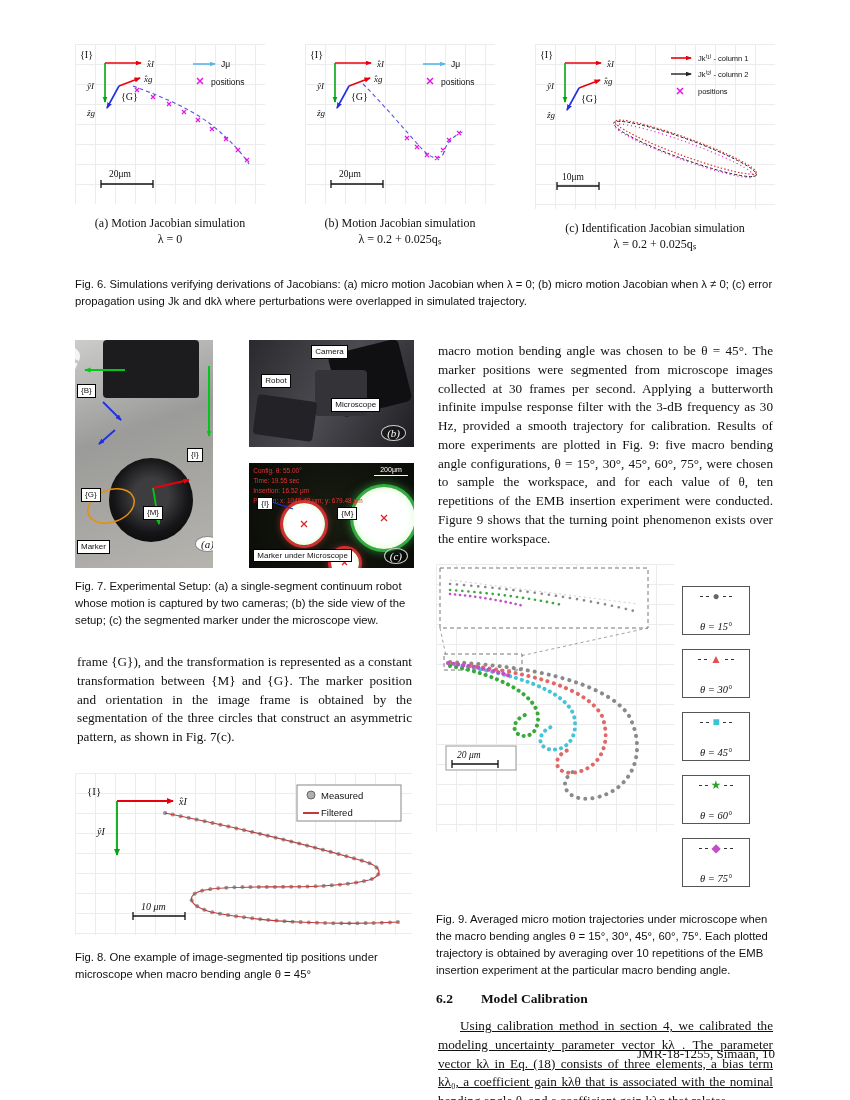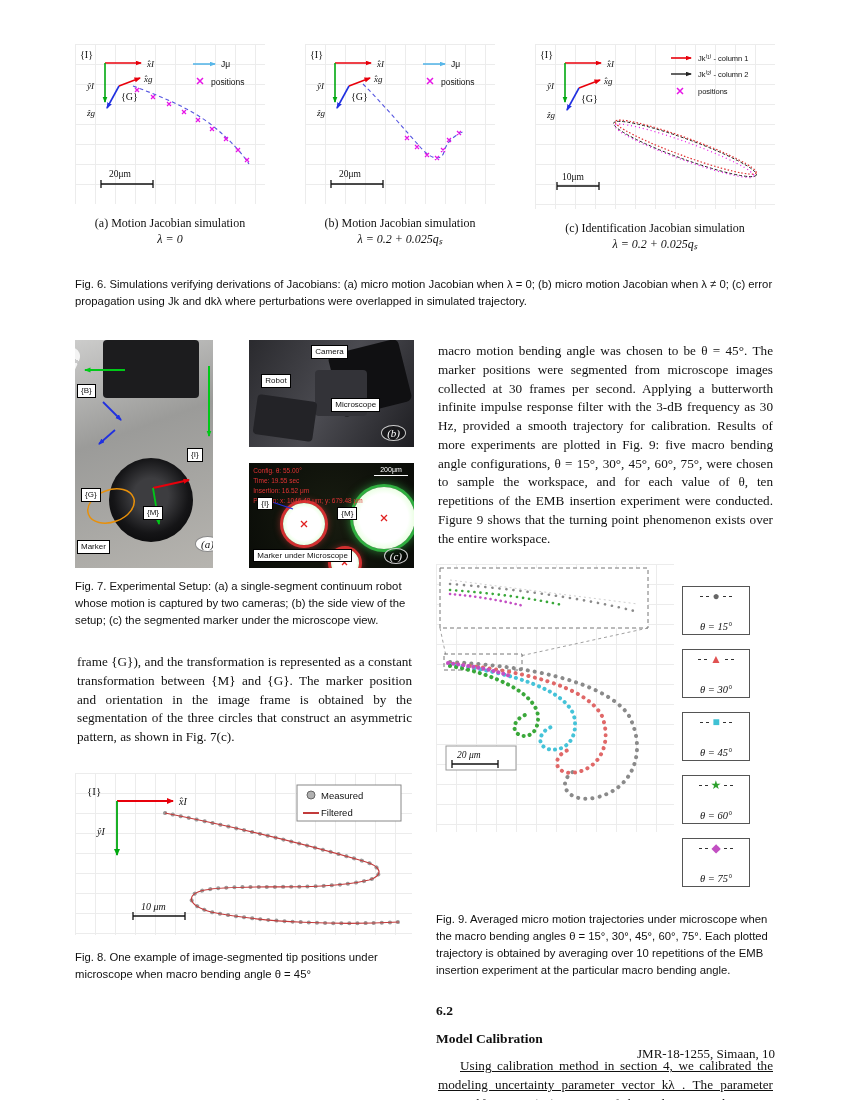--- a/index.html
+++ b/index.html
@@ -7,21 +7,21 @@
   .page{box-sizing:border-box;width:850px;height:1100px;padding:44px 75px 0;position:relative;overflow:hidden;}
 
   
   .fig6-row{display:flex;gap:40px;align-items:flex-start;}
   figure{margin:0;}
   .panel{text-align:center;}
   .grid{background-color:#fff;background-image:
     repeating-linear-gradient(to right,#ececec 0 1px,transparent 1px 20px),
     repeating-linear-gradient(to bottom,#ececec 0 1px,transparent 1px 20px);}
   .subcap{font-size:12px;line-height:1.35;margin-top:7px;}
-  .mline{font-style:italic;}
+  .mline{}
   .fig6-caption{font-family:"Liberation Sans",sans-serif;font-size:11.3px;line-height:1.5;margin-top:24px;}
 
   
   svg text{font-family:"Liberation Serif",serif;fill:#111;}
   .t-frm{font-size:10px;}
   .t-ax{font-size:9px;font-style:italic;}
   .t-leg{font-family:"Liberation Sans",sans-serif;font-size:8.5px;}
   .t-legc{font-family:"Liberation Sans",sans-serif;font-size:7.5px;}
   .t-scl{font-size:9.5px;}
   .t-scl-i{font-size:10px;font-style:italic;}
@@ -36,21 +36,21 @@
   .e-black{fill:none;stroke:#222;stroke-width:0.9;stroke-dasharray:3 2;}
   .e-red{fill:none;stroke:#e03030;stroke-width:1.2;stroke-dasharray:1.5 2;}
   .e-mag{fill:none;stroke:#e614e6;stroke-width:1.2;stroke-dasharray:1 3;}
 
   
   .columns{display:flex;gap:22px;margin-top:30px;}
   .col{width:339px;}
   .body-para{font-size:13.2px;line-height:1.42;text-align:justify;margin:2px;}
   .indent{text-indent:22px;text-decoration:underline;}
   .figcap{font-family:"Liberation Sans",sans-serif;font-size:11.3px;line-height:1.5;margin-top:10px;}
-  .sec-head{font-size:13.5px;font-weight:bold;margin:24px 0 10px;display:flex;gap:12px;flex-direction:column;}
+  .sec-head{font-size:13.5px;font-weight:bold;margin:12px 0 10px;display:flex;gap:28px;}
 
   
   .fig7{display:flex;gap:6px;height:228px;margin-bottom:4px;}
   .f7a{width:152px;position:relative;overflow:hidden;background:linear-gradient(160deg,#cccccb,#9b9b99 40%,#b6b4af);}
   .f7right{display:flex;flex-direction:column;gap:16px;width:181px;padding-left:30px;}
   .f7b{height:112px;position:relative;overflow:hidden;background:linear-gradient(120deg,#2a2a2e,#4b4b51 50%,#1e1e22);}
   .f7c{height:111px;position:relative;overflow:hidden;background:radial-gradient(circle at 50% 50%,#181c10,#0a0c08);}
   .chip{position:absolute;background:#fff;border:1px solid #000;font-family:"Liberation Sans",sans-serif;font-size:8px;padding:1px 3px;white-space:nowrap;line-height:1.2;}
   .tagchip{position:absolute;font-style:italic;font-size:11px;background:#fff;border-radius:50%;padding:1px 5px;border:1px solid #888;}
   .tagdark{position:absolute;font-style:italic;font-size:11px;color:#fff;border:1px solid #ccc;border-radius:50%;padding:1px 5px;background:rgba(0,0,0,.4);}

